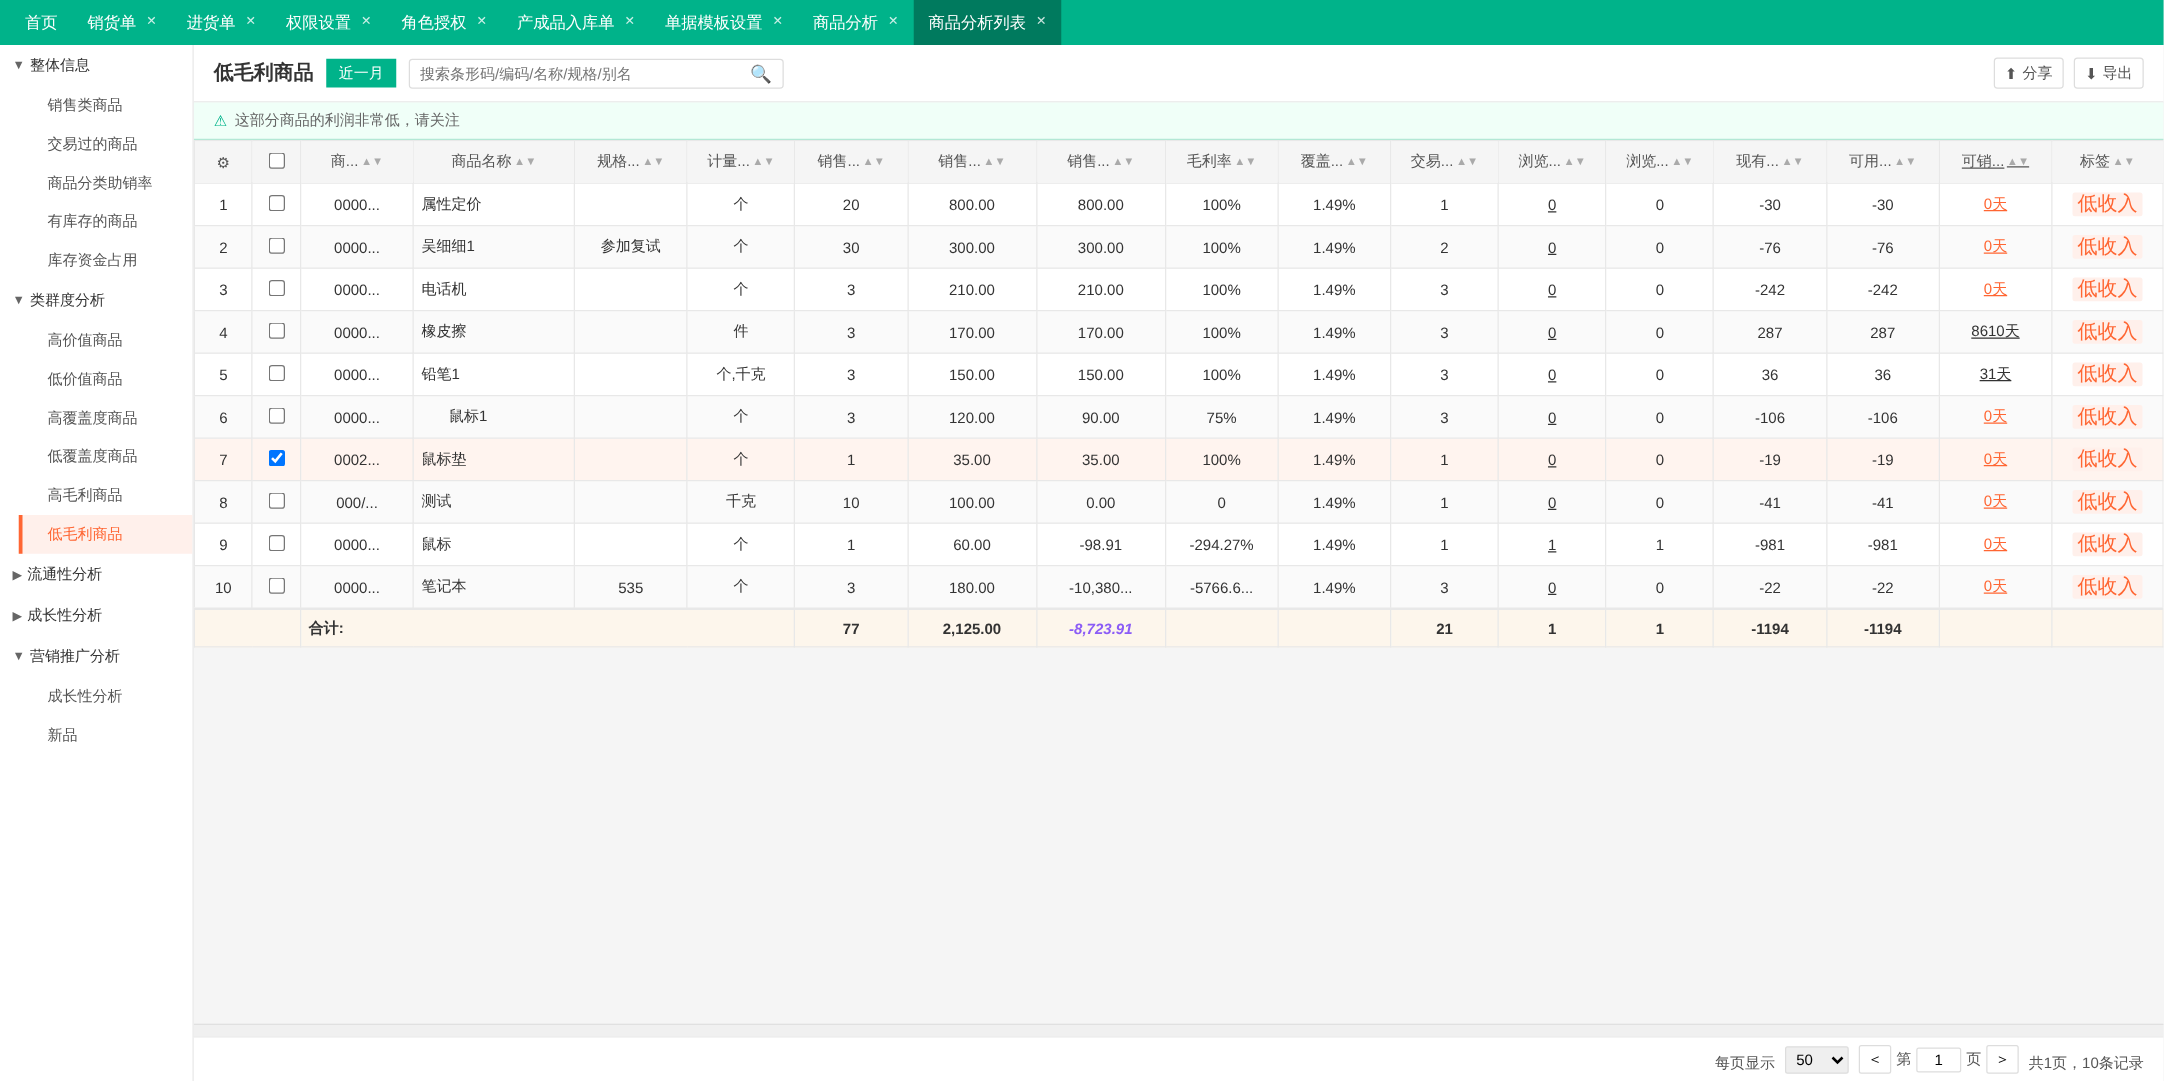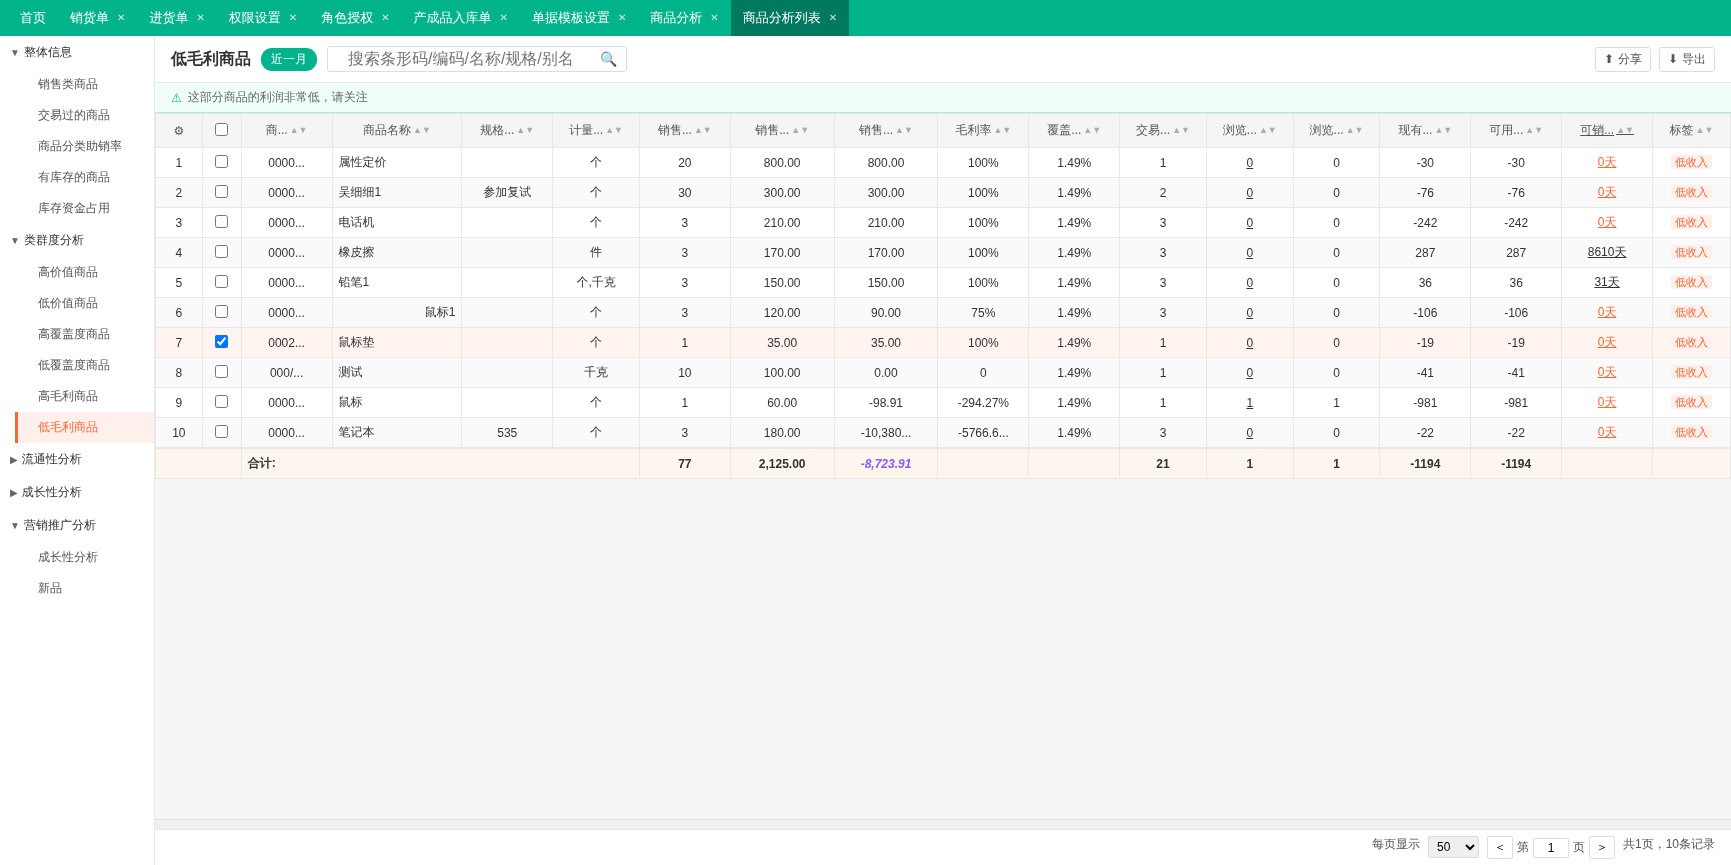--- a/index.html
+++ b/index.html
@@ -68,41 +68,40 @@
       background: #fff;
       border-bottom: 1px solid #e8e8e8;
       gap: 10px;
     }
     .page-title { font-size: 16px; font-weight: bold; color: #333; }
     .period-btn {
       background: #00b38a;
       color: #fff;
       border: none;
       padding: 3px 10px;
-      border-radius: 11px;
+      border-radius: 0;
       font-size: 12px;
       cursor: pointer;
     }
     .search-box {
       display: flex;
       align-items: center;
       border: 1px solid #ddd;
       border-radius: 3px;
       padding: 3px 8px;
       gap: 4px;
       flex: 1;
       max-width: 300px;
     }
     .search-box input {
       border: none;
       outline: none;
-      font-size: 16px;
+      font-size: 12px;
       width: 100%;
       color: #999;
-      margin-left: 12px;
     }
     .header-actions { margin-left: auto; display: flex; gap: 8px; }
     .action-btn {
       display: flex;
       align-items: center;
       gap: 4px;
       color: #555;
       cursor: pointer;
       font-size: 12px;
       padding: 3px 8px;
@@ -154,35 +153,35 @@
     }
     tbody tr.selected { background: #fff4ef; }
     tbody tr:nth-child(even) { background: #fafafa; }
     tbody tr.selected:nth-child(even) { background: #fff4ef; }
 
     .tag-low-income {
       background: #fff0eb;
       color: #ff6633;
       padding: 1px 4px;
       border-radius: 2px;
-      font-size: 11px;
+      font-size: 16px;
     }
     .underline-link { text-decoration: underline; cursor: pointer; }
 
     
     .total-row {
       background: #fdf6ec;
       border-top: 2px solid #e8e8e8;
     }
     .total-row td { font-weight: bold; color: #333; }
 
     
     .bottom-bar {
       display: flex;
-      align-items: flex-start;
+      align-items: flex-end;
       justify-content: flex-end;
       padding: 6px 16px;
       background: #fff;
       border-top: 1px solid #e8e8e8;
       gap: 8px;
       font-size: 12px;
       color: #555;
     }
     .bottom-bar select {
       border: 1px solid #ddd;
@@ -553,21 +552,21 @@
     <td class="col-browse2">0</td>
     <td class="col-current">36</td>
     <td class="col-avail">36</td>
     <td class="col-salable" style="">31天</td>
     <td class="col-tag"><span class="tag-low-income">低收入</span></td>
   </tr>
             <tr>
     <td class="col-settings">6</td>
     <td class="col-check"><input type="checkbox" style=""></td>
     <td class="col-code">0000...</td>
-    <td class="col-name" style="text-align:right;padding-left:28px;">鼠标1</td>
+    <td class="col-name" style="text-align:left;padding-left:28px;">鼠标1</td>
     <td class="col-spec"></td>
     <td class="col-unit">个</td>
     <td class="col-sale1">3</td>
     <td class="col-sale2">120.00</td>
     <td class="col-sale3">90.00</td>
     <td class="col-margin">75%</td>
     <td class="col-cover">1.49%</td>
     <td class="col-trade">3</td>
     <td class="col-browse1"><span class="underline-link">0</span></td>
     <td class="col-browse2">0</td>

